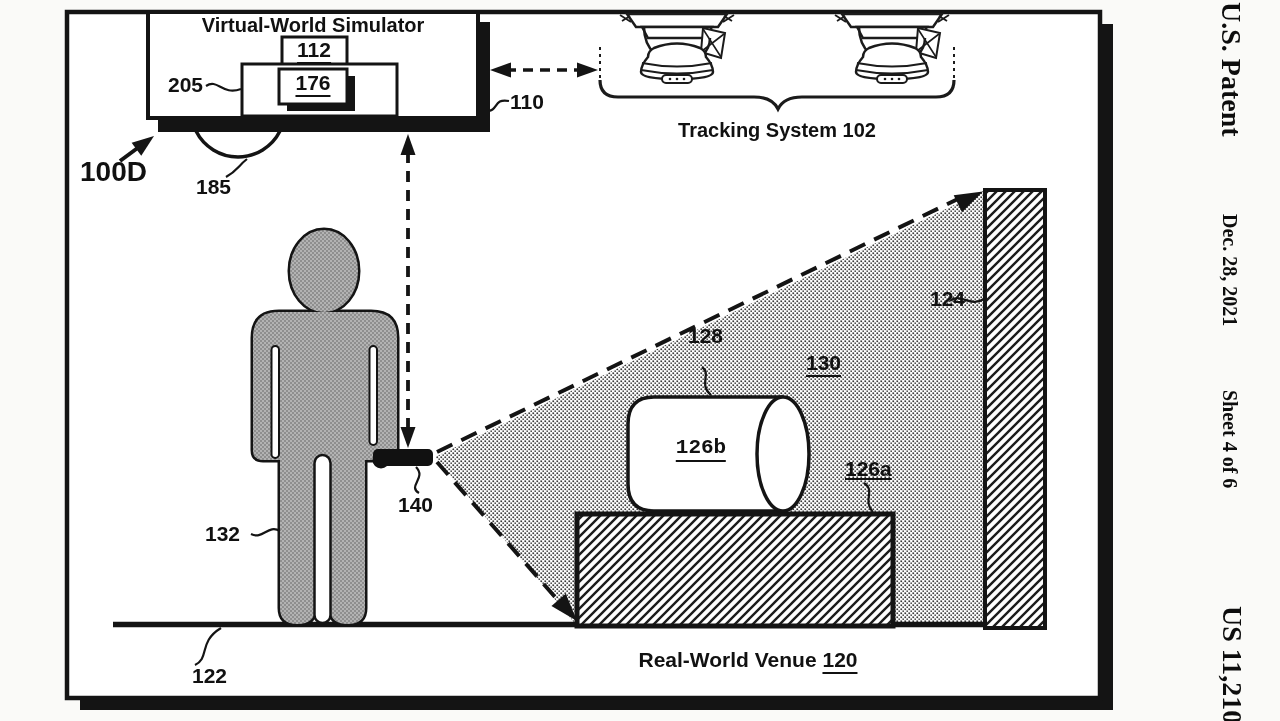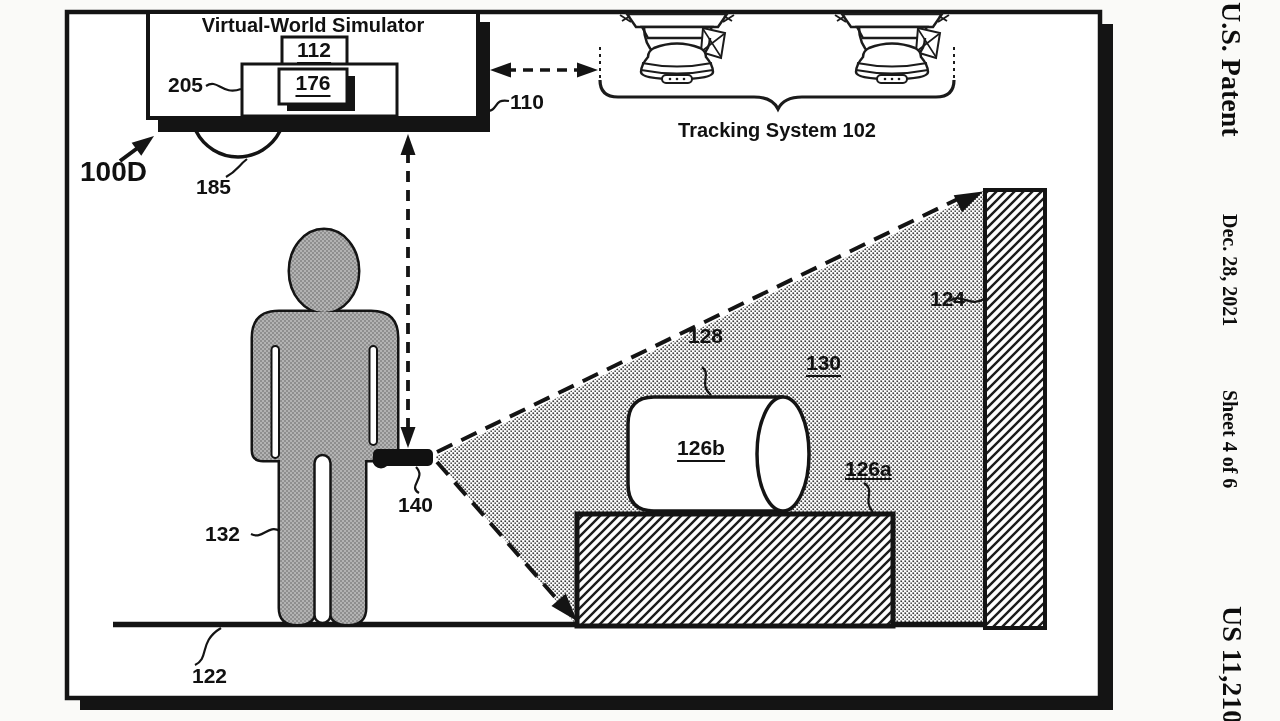--- a/index.html
+++ b/index.html
@@ -184,21 +184,25 @@
 <div class="lbl" style="left:510px;top:91px;">110</div>
 <div class="lbl" style="left:80px;top:157px;font-size:28px;">100D</div>
 <div class="lbl" style="left:196px;top:176px;">185</div>
 <div class="lbl center" style="left:777px;top:120px;font-size:20px;">Tracking System 102</div>
 <div class="lbl" style="left:398px;top:494px;">140</div>
 <div class="lbl" style="left:205px;top:523px;">132</div>
 <div class="lbl" style="left:192px;top:665px;">122</div>
 <div class="lbl" style="left:888px;top:288px;margin-left:42px;">124</div>
 <div class="lbl" style="left:688px;top:325px;">128</div>
 <div class="lbl" style="left:806px;top:352px;border-radius:6px;"><span class="u">130</span></div>
-<div class="lbl center" style="left:701px;top:437px;"><span class="u">126b</span></div>
+<div class="lbl center" style="left:701px;top:437px;font-family:Liberation Mono, monospace;"><span class="u">126b</span></div>
 <div class="lbl" style="left:845px;top:458px;text-decoration:underline;">126a</div>
+<div class="lbl center" style="left:748px;top:649px;font-size:21px;">
+  <span>Real-World Venue</span>
+  <span class="u">120</span>
+</div>
 
 <div class="vtext vt-big" style="left:1246px;top:2px;">U.S. Patent</div>
 <div class="vtext vt-small" style="left:1241px;top:214px;">Dec. 28, 2021</div>
 <div class="vtext vt-small" style="left:1241px;top:390px;">Sheet 4 of 6</div>
 <div class="vtext vt-big" style="left:1247px;top:606px;">US 11,210,</div>
 
 </div>
 
 </body></html>

